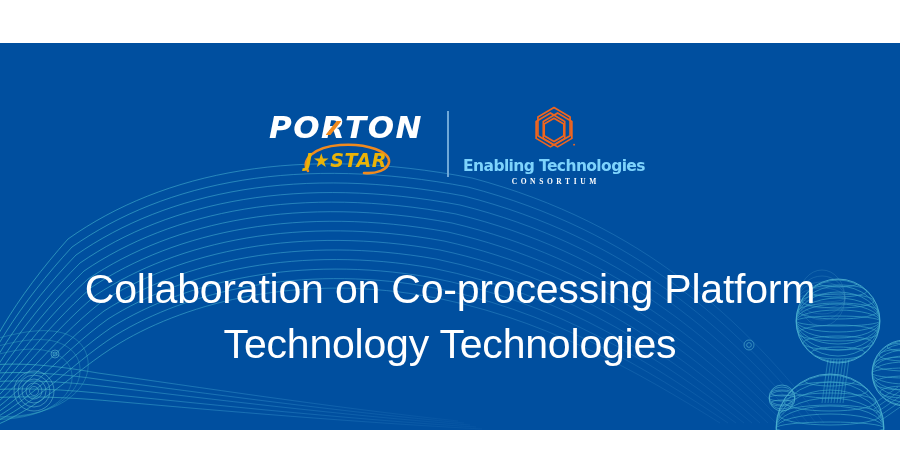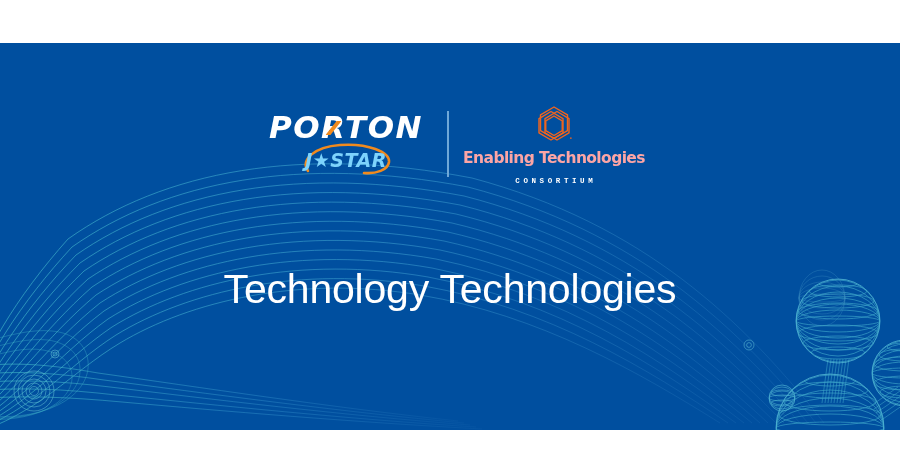--- a/index.html
+++ b/index.html
@@ -96,21 +96,21 @@
     position: absolute;
     left: 0;
     top: 4px;
     width: 112px;
     text-align: center;
     font-family: "DejaVu Sans", sans-serif;
     font-size: 19px;
     font-weight: bold;
     font-style: italic;
     letter-spacing: 0.5px;
-    color: #7dd3fc;
+    color: #eab308;
     line-height: 1;
     z-index: 2;
   }
   .jstar-orbit {
     position: absolute;
     left: 0;
     top: -7px;
     z-index: 1;
   }
 
@@ -130,28 +130,28 @@
     flex-direction: column;
     align-items: center;
     justify-content: flex-start;
   }
   .etc-hex { margin-top: 1px; }
   .etc-name {
     margin-top: 5px;
     font-family: "DejaVu Sans", sans-serif;
     font-size: 15.5px;
     font-weight: bold;
-    color: #fca5a5;
+    color: #7dd3fc;
     letter-spacing: -0.6px;
     line-height: 1;
     white-space: nowrap;
   }
   .etc-sub {
-    margin-top: 11px;
-    font-family: Liberation Mono, monospace;
+    margin-top: 3px;
+    font-family: Liberation Serif, serif;
     font-size: 7.5px;
     font-weight: bold;
     color: #ffffff;
     letter-spacing: 3.6px;
     line-height: 1;
     text-indent: 3.6px;
     white-space: nowrap;
   }
 
   
@@ -401,17 +401,18 @@
           </g>
           <circle cx="52.5" cy="45.5" r="1.1" fill="#f0651e"></circle>
         </svg>
         <div class="etc-name">Enabling Technologies</div>
         <div class="etc-sub">CONSORTIUM</div>
       </div>
 
     </div>
 
     <h1 class="headline">
+      <span class="line">Collaboration on Co-processing Platform</span>
       <span class="line">Technology Technologies</span>
     </h1>
 
   </div>
 </div>
 
 </body></html>

